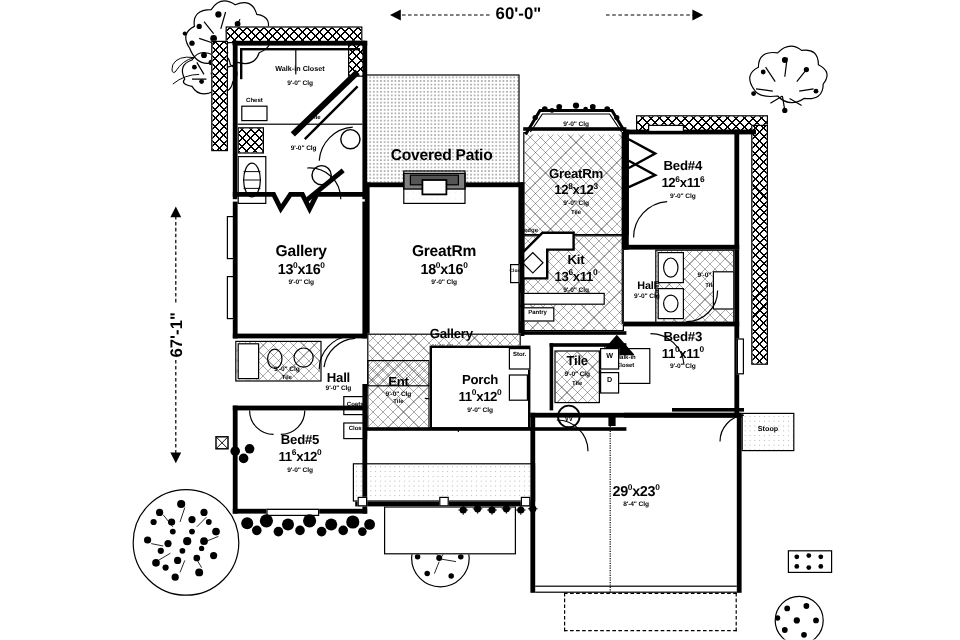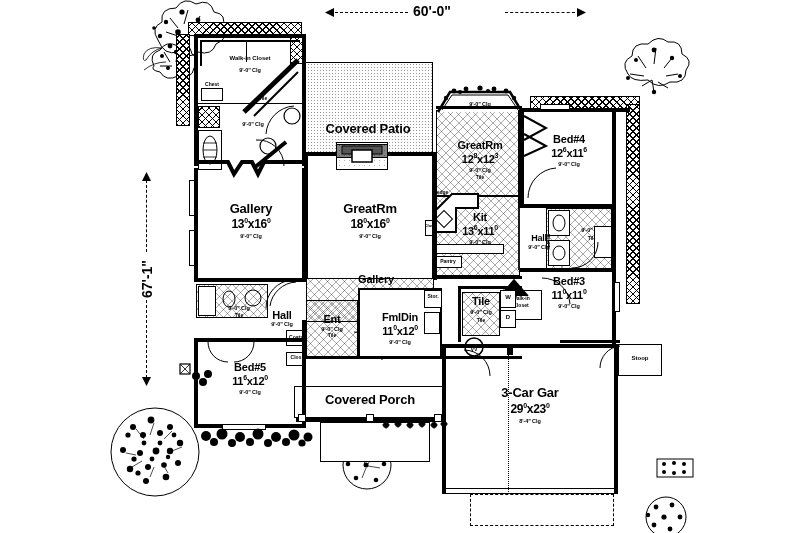--- a/index.html
+++ b/index.html
@@ -308,21 +308,21 @@
   <div class="lbl tiny" style="left:285px;top:335px;width:22px;">Coats</div>
   <div class="abs" style="left:286px;top:352px;width:20px;height:14px;border:1.2px solid #000;background:#fff;"></div>
   <div class="lbl tiny" style="left:285px;top:355px;width:22px;">Clos</div>
 
   <svg class="abs" style="left:352px;top:330px;width:36px;height:32px;">
     <path d="M2 2 A 28 28 0 0 1 30 30" fill="none" stroke="#000" stroke-width="1"></path>
   </svg>
 
   <div class="room" style="left:358px;top:288px;width:84px;height:70px;border-width:2px;"></div>
   <div class="lbl rname sm" style="left:358px;top:312px;width:84px;">
-    <span>FmlDin</span>
+    <span>Porch</span>
   </div>
   <div class="lbl rdim" style="left:358px;top:326px;width:84px;font-size:11px;">
     <span>11</span><sup>0</sup>x<span>12</span><sup>0</sup>
   </div>
   <div class="lbl rclg" style="left:358px;top:340px;width:84px;">9'-0" Clg</div>
 
   <div class="abs tilefill" style="left:436px;top:110px;width:88px;height:86px;border:1px solid #000;"></div>
 
   <svg class="abs" style="left:432px;top:88px;width:96px;height:26px;">
     <path d="M6 24 L18 4 L78 4 L90 24" fill="#fff" stroke="#000" stroke-width="2.5"></path>
@@ -477,21 +477,20 @@
   <div class="lbl rdim" style="left:196px;top:376px;width:108px;font-size:11px;">
     <span>11</span><sup>6</sup>x<span>12</span><sup>0</sup>
   </div>
   <div class="lbl rclg" style="left:196px;top:390px;width:108px;">9'-0" Clg</div>
   <svg class="abs" style="left:206px;top:342px;width:72px;height:22px;">
     <path d="M2 0 A 20 20 0 0 0 22 20" fill="none" stroke="#000" stroke-width="1"></path>
     <path d="M48 0 A 20 20 0 0 1 28 20" fill="none" stroke="#000" stroke-width="1"></path>
   </svg>
 
   <div class="abs dotfill2" style="left:294px;top:386px;width:152px;height:32px;border:1.5px solid #000;"></div>
-  <div class="lbl rname" style="left:294px;top:393px;width:152px;">Covered Porch</div>
   <div class="abs" style="left:296px;top:418px;width:148px;height:4px;background:#000;"></div>
 
   <div class="abs" style="left:298px;top:414px;width:8px;height:8px;border:1.5px solid #000;background:#fff;"></div>
   <div class="abs" style="left:366px;top:414px;width:8px;height:8px;border:1.5px solid #000;background:#fff;"></div>
   <div class="abs" style="left:434px;top:414px;width:8px;height:8px;border:1.5px solid #000;background:#fff;"></div>
 
   <div class="abs" style="left:320px;top:422px;width:110px;height:40px;border:1.5px solid #000;background:#fff;"></div>
   <svg class="abs" style="left:380px;top:418px;width:70px;height:14px;">
     <g fill="#000">
       <circle cx="6" cy="7" r="3"></circle>
@@ -534,23 +533,20 @@
         <circle cx="8" cy="8" r="4"></circle>
         <circle cx="20" cy="6" r="4"></circle>
         <circle cx="15" cy="14" r="4"></circle>
       </g>
   </svg>
 
   <div class="wall" style="left:442px;top:344px;width:4px;height:150px;"></div>
   <div class="wall" style="left:442px;top:344px;width:176px;height:4px;"></div>
   <div class="wall" style="left:614px;top:344px;width:4px;height:150px;"></div>
   <div class="abs" style="left:446px;top:348px;width:168px;height:146px;border-bottom:1.5px solid #000;"></div>
-  <div class="lbl rname" style="left:446px;top:386px;width:168px;">
-    <span>3-Car Gar</span>
-  </div>
   <div class="lbl rdim" style="left:446px;top:403px;width:168px;">
     <span>29</span><sup>0</sup>x<span>23</span><sup>0</sup>
   </div>
   <div class="lbl rclg" style="left:446px;top:419px;width:168px;">8'-4" Clg</div>
 
   <div class="dimlineV" style="left:508px;top:348px;height:146px;border-left-style:dotted;"></div>
   <div class="abs" style="left:446px;top:488px;width:168px;height:6px;border-top:1.5px solid #000;"></div>
   <div class="abs" style="left:470px;top:494px;width:144px;height:32px;border:1px dashed #000;"></div>
   <svg class="abs" style="left:504px;top:344px;width:12px;height:14px;">
     <rect x="3" y="3" width="6" height="8" fill="#000"></rect>

